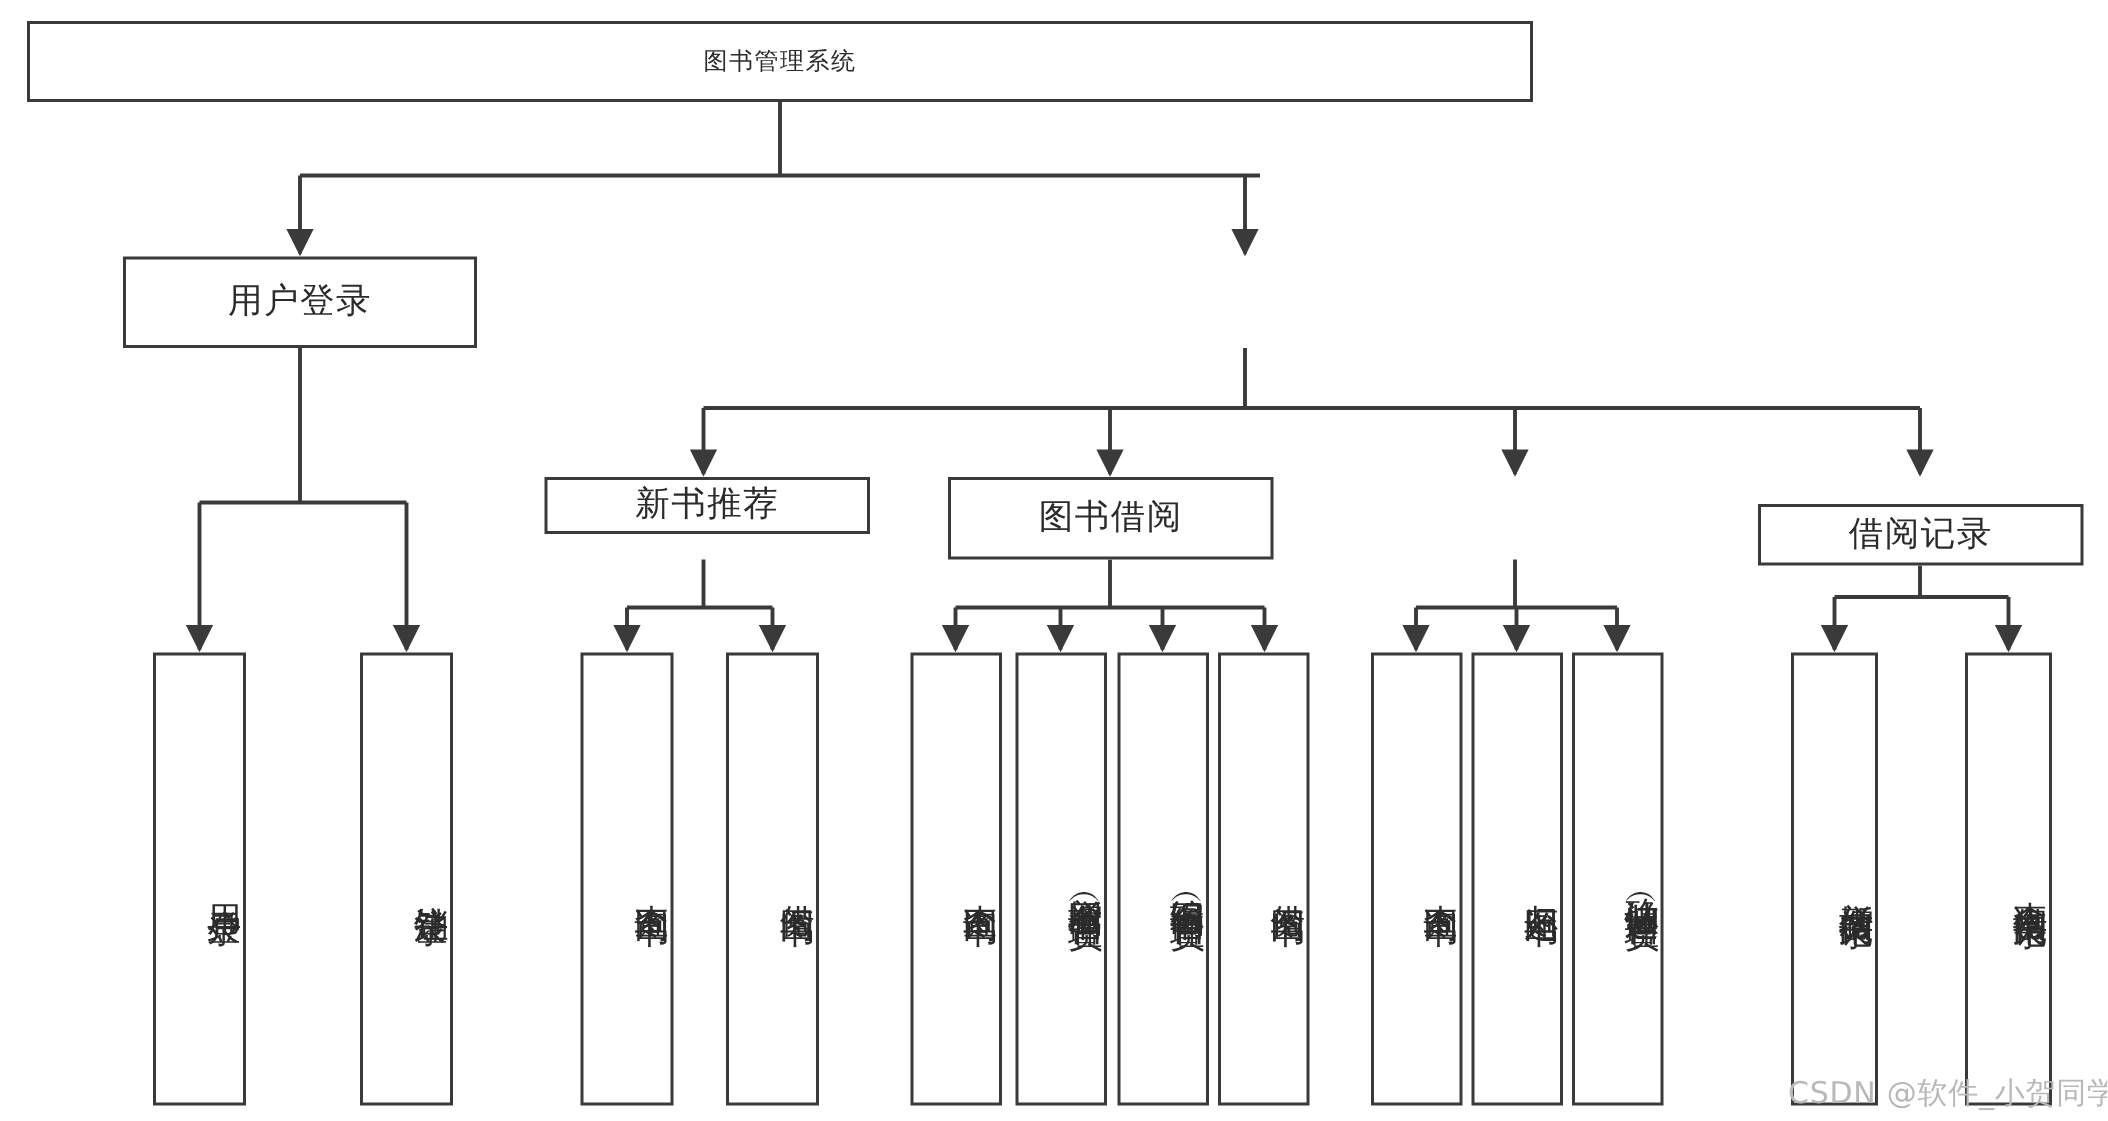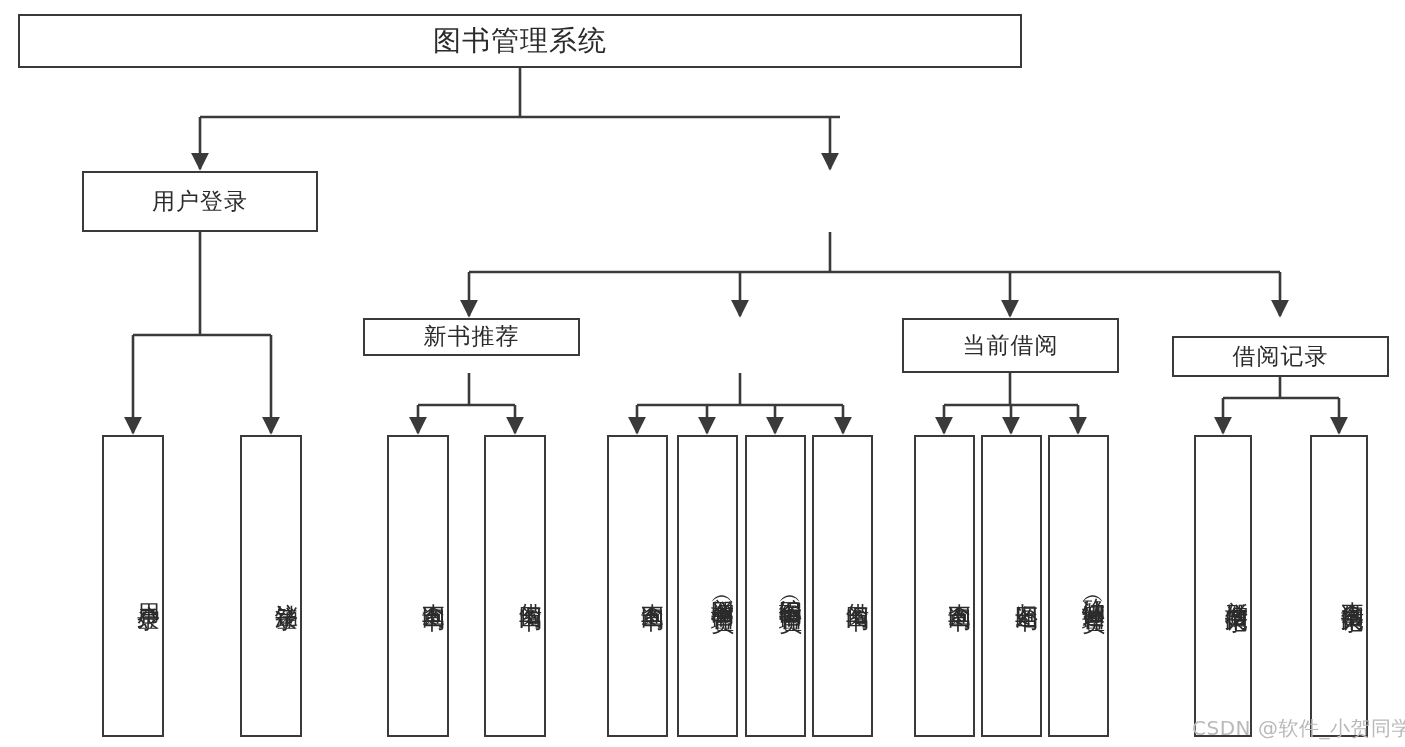--- a/index.html
+++ b/index.html
@@ -46,21 +46,21 @@
   .node.vert {
     writing-mode: vertical-rl;
     text-orientation: upright;
     font-size: 23px;
     letter-spacing: 2px;
     padding-top: 6px;
     align-items: flex-start;
     justify-content: center;
   }
   .node.root {
-    font-size: 28px;
+    font-size: 16px;
   }
   .watermark {
     position: absolute;
     font-size: 20px;
     color: #b9b9b9;
     white-space: nowrap;
     letter-spacing: 0.5px;
     user-select: none;
   }
 </style>
@@ -123,22 +123,22 @@
     <span>图书管理系统</span>
   </div>
 
   <div class="node horiz" style="left:82px;top:171px;width:236px;height:61px;">
     <span>用户登录</span>
   </div>
 
   <div class="node horiz" style="left:363px;top:318px;width:217px;height:38px;">
     <span>新书推荐</span>
   </div>
-  <div class="node horiz" style="left:902px;top:318px;width:217px;height:55px;">
-    <span>当前借阅</span>
+  <div class="node horiz" style="left:632px;top:318px;width:217px;height:55px;">
+    <span>图书借阅</span>
   </div>
   <div class="node horiz" style="left:1172px;top:318px;width:217px;height:41px;margin-top:18px;">
     <span>借阅记录</span>
   </div>
 
   <div class="node vert" style="left:102px;top:435px;width:62px;height:302px;">
     <span>用户登录</span>
   </div>
   <div class="node vert" style="left:240px;top:435px;width:62px;height:302px;">
     <span>注销登录</span>

